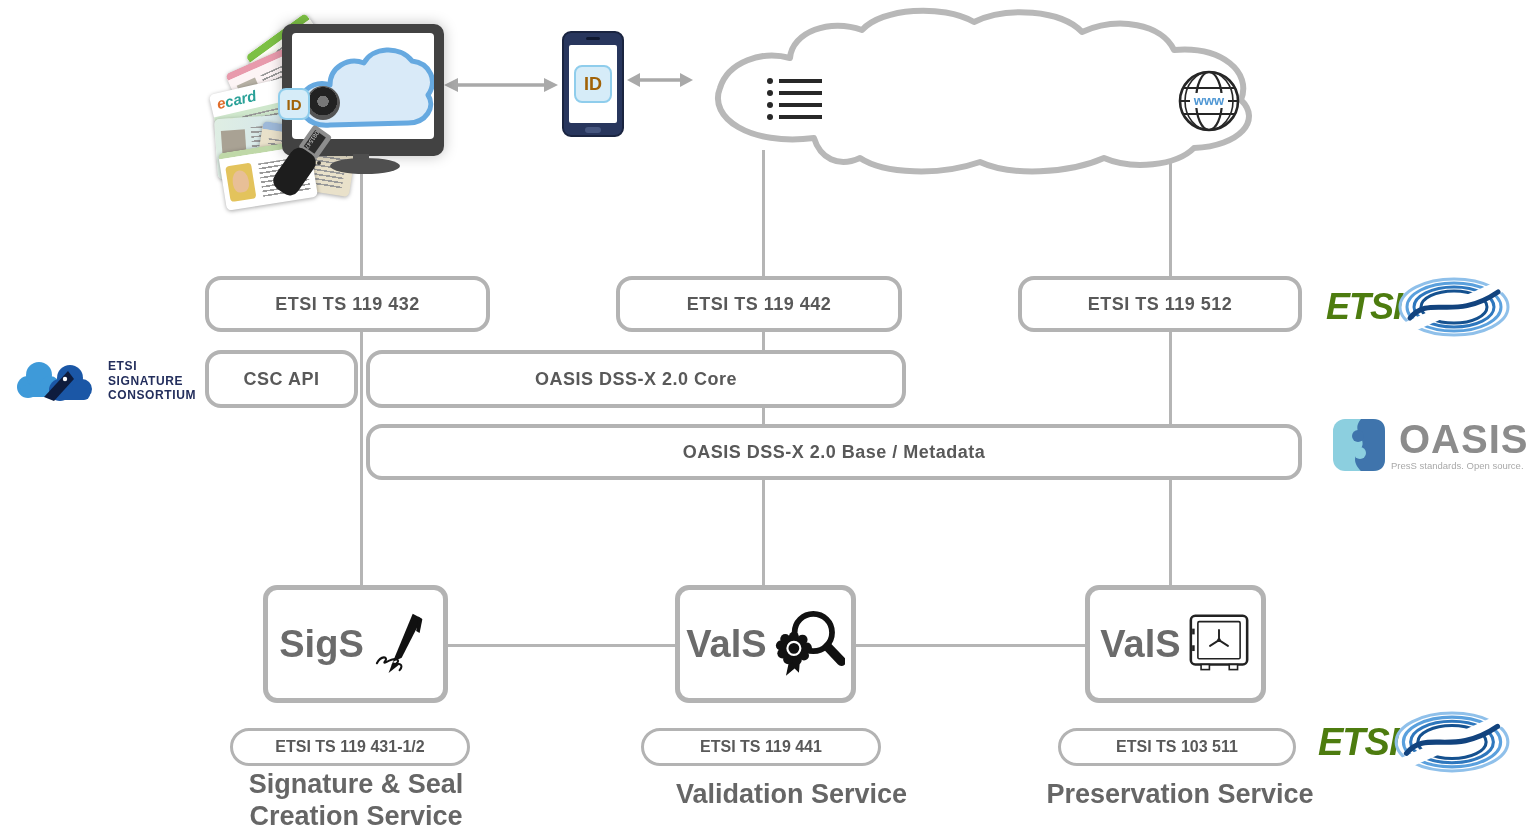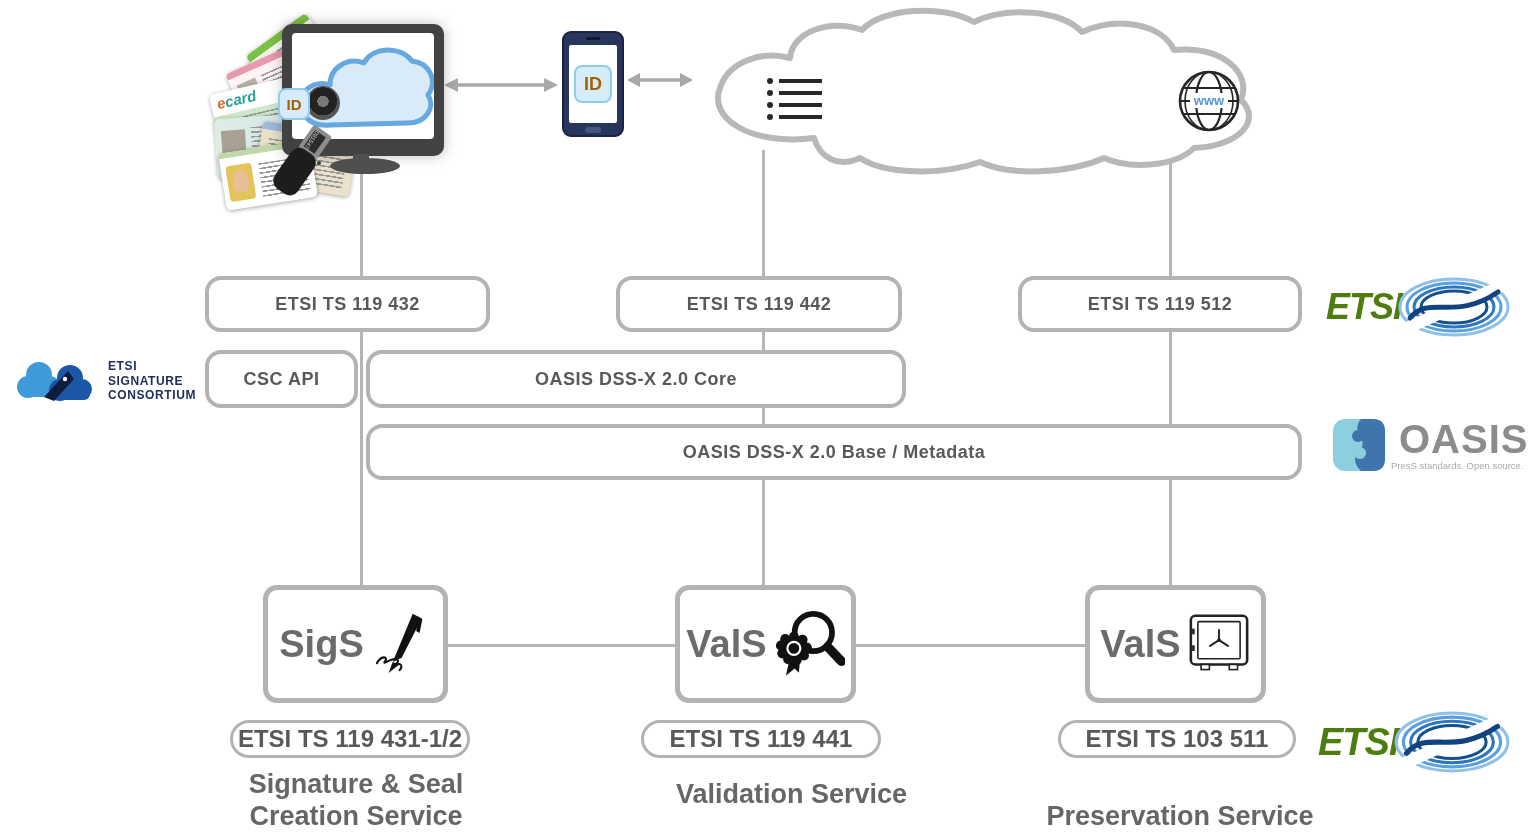--- a/index.html
+++ b/index.html
@@ -6,21 +6,21 @@
   body{width:1536px;height:832px;position:relative;overflow:hidden;
        font-family:"Liberation Sans",sans-serif;}
   .abs{position:absolute;}
   
   .line{position:absolute;background:#b5b5b5;z-index:1;}
   
   .box{position:absolute;background:#fff;border:4px solid #b3b3b3;border-radius:16px;
        display:flex;align-items:center;justify-content:center;font-weight:bold;
        color:#595959;box-sizing:border-box;z-index:2;}
   .std{font-size:18px;letter-spacing:.5px;}
-  .small-box{border-width:3px;border-radius:19px;font-size:24px;}
+  .small-box{border-width:3px;border-radius:19px;font-size:16px;margin-top:8px;}
   .svc{border-width:5px;border-radius:14px;font-size:38px;color:#6b6b6b;gap:6px;}
   .svcname{position:absolute;text-align:center;font-weight:bold;font-size:27px;
            color:#666;line-height:32px;z-index:2;}
   
   .cloud-wrap{position:absolute;left:688px;top:6px;width:590px;height:178px;z-index:2;}
   .cloud-wrap svg{position:absolute;left:0;top:0;}
   .apps-label{position:absolute;left:175px;top:76px;width:230px;text-align:center;
               font-weight:bold;font-size:27px;color:#262626;z-index:3;}
   
   .monitor{position:absolute;left:282px;top:24px;width:162px;height:132px;background:#424242;
@@ -250,21 +250,21 @@
   <span>ETSI TS 103 511</span>
 </div>
 
 <div class="svcname" style="left:216px;top:768px;width:280px;">
   <div>Signature &amp; Seal</div>
   <div>Creation Service</div>
 </div>
 <div class="svcname" style="left:617px;top:778px;width:290px;text-align:right;">
   <div>Validation Service</div>
 </div>
-<div class="svcname" style="left:1022px;top:800px;width:316px;">
+<div class="svcname" style="left:1022px;top:778px;width:316px;">
   <div>Preservation Service</div>
 </div>
 
 <div class="csc-logo">
   <svg width="92" height="64" viewBox="0 0 92 64">
     <g fill="#3e9ad9">
       <circle cx="20" cy="38" r="11"></circle>
         <circle cx="31" cy="26" r="13"></circle>
         <circle cx="42" cy="37" r="10"></circle>
       <rect x="12" y="36" width="36" height="12" rx="6"></rect>

